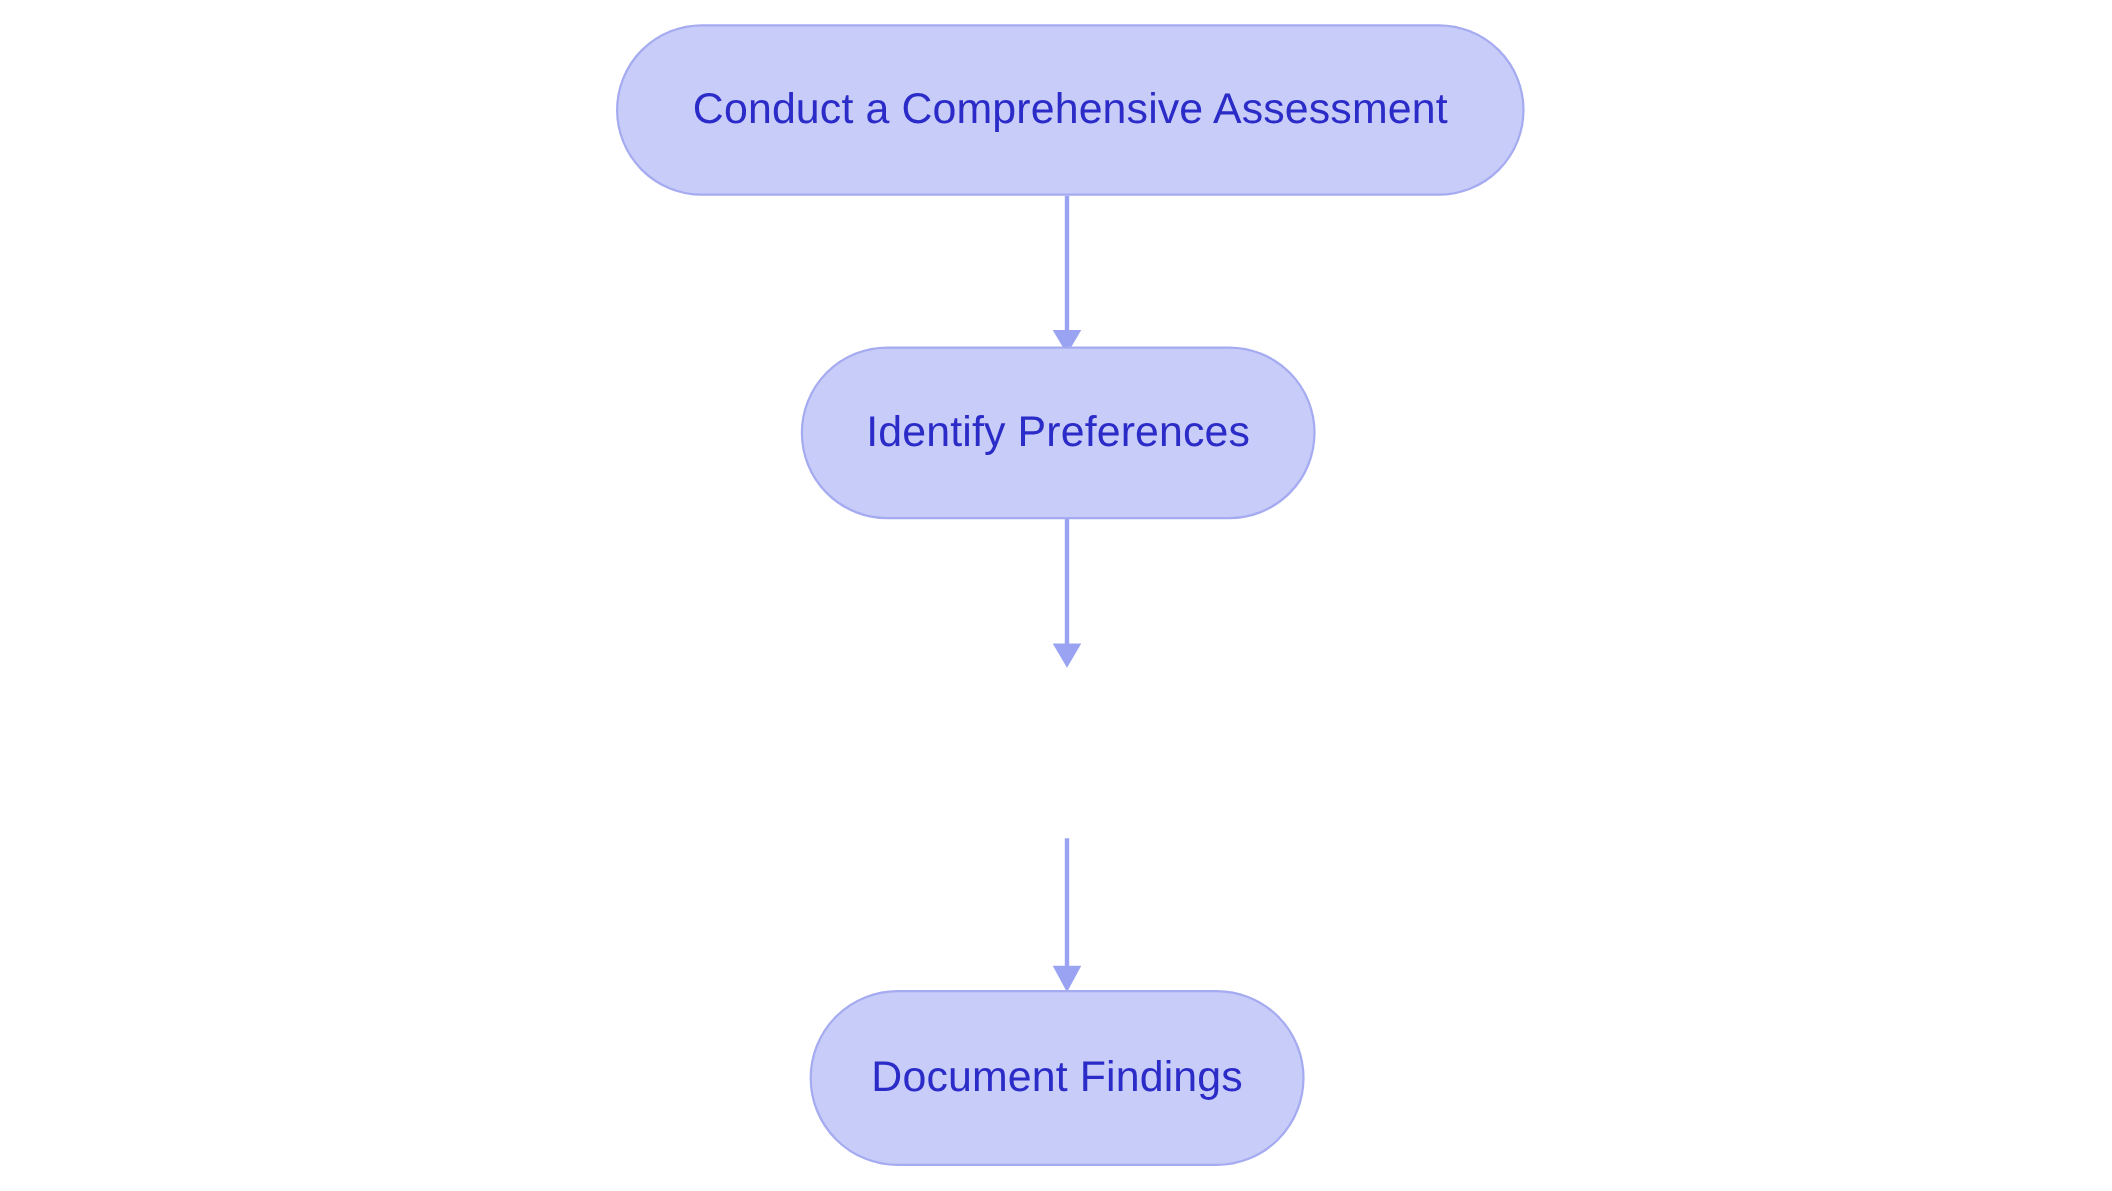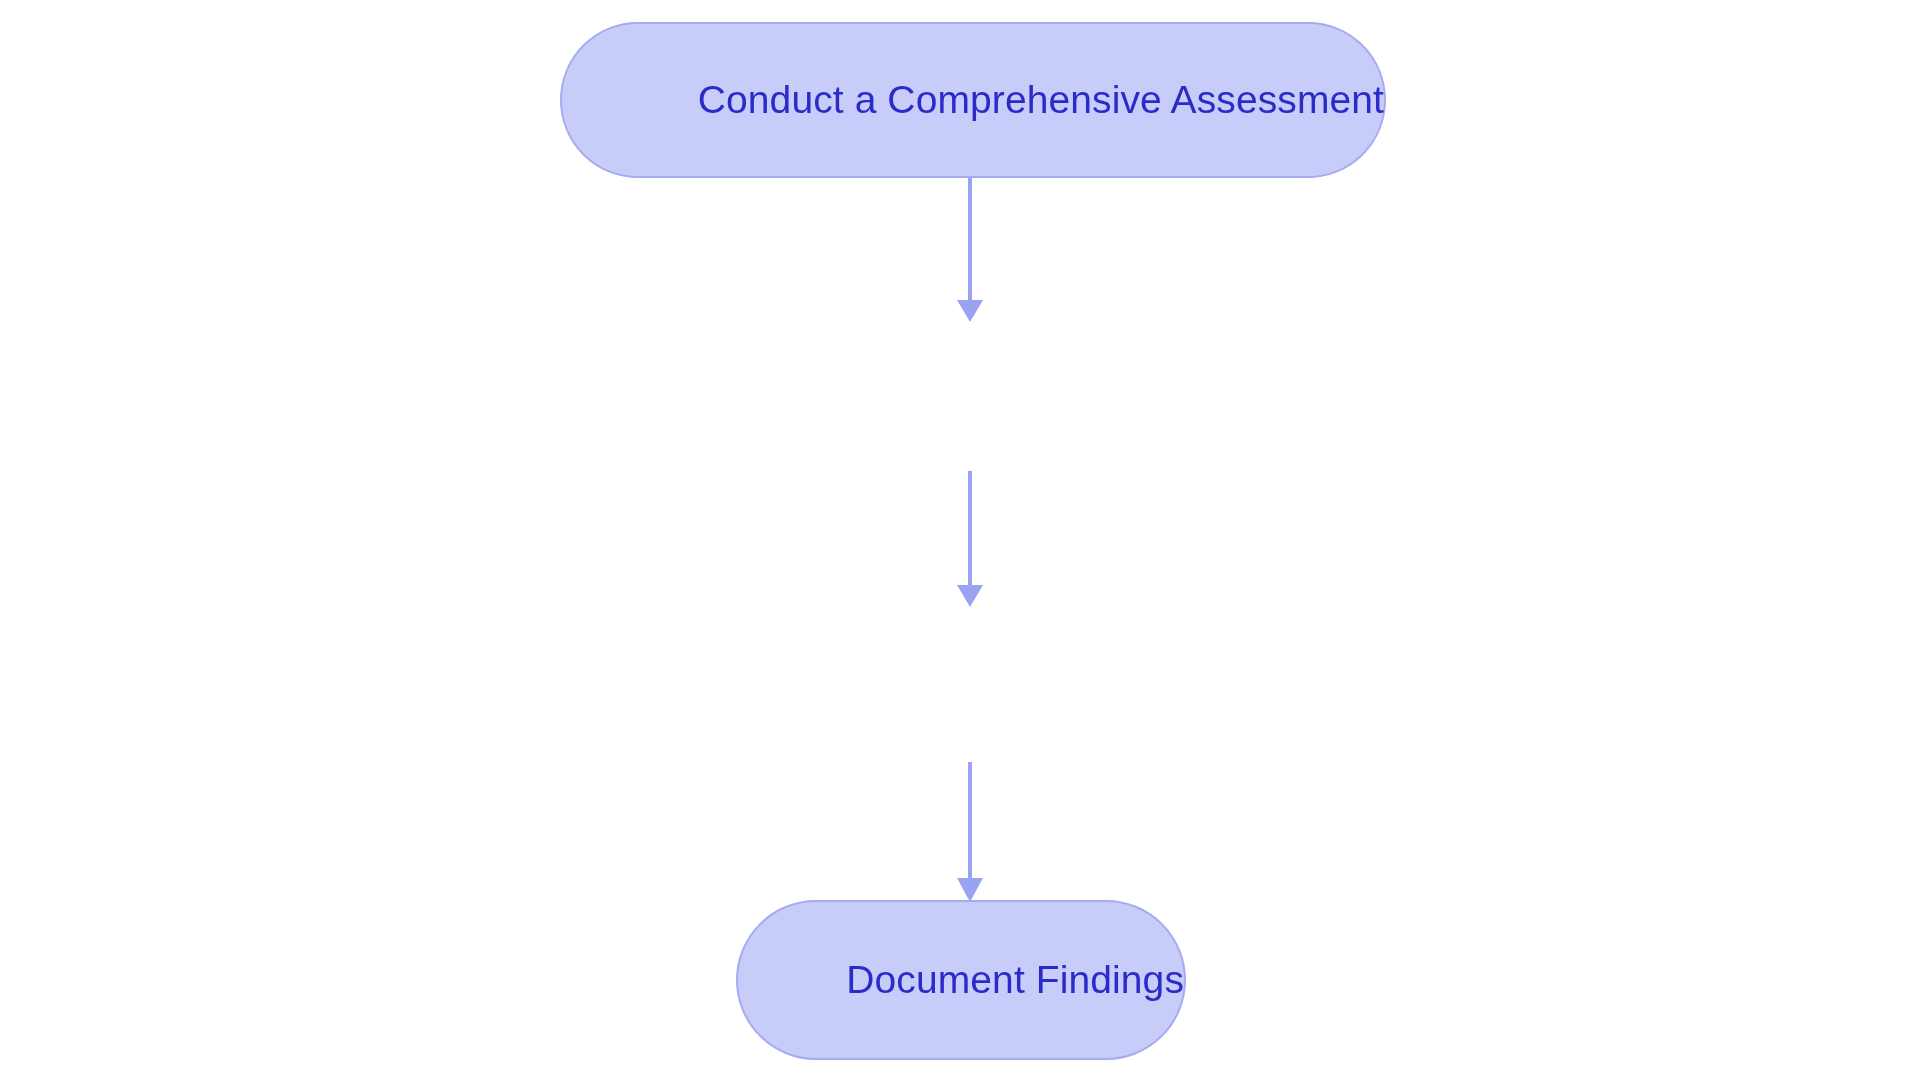--- a/index.html
+++ b/index.html
@@ -18,21 +18,21 @@
     position: relative;
     width: 1920px;
     height: 1083px;
     background: #ffffff;
   }
   .flow-node {
     position: absolute;
     box-sizing: border-box;
     display: flex;
     align-items: center;
-    justify-content: flex-end;
+    justify-content: center;
     background: #c8ccf9;
     border: 2px solid #a5abf0;
     border-radius: 999px;
     z-index: 2;
   }
   .flow-node-label {
     color: #2b2bc8;
     font-family: "Liberation Sans", "DejaVu Sans", sans-serif;
     font-size: 39px;
     font-weight: 400;
@@ -74,19 +74,22 @@
 
   <svg class="flow-edge" style="left:930px; top:757px; width:80px; height:152px;" viewBox="0 0 80 152">
     <line class="edge-line" x1="40" y1="5" x2="40" y2="124"></line>
     <polygon class="edge-arrowhead" points="27,121 53,121 40,145"></polygon>
   </svg>
 
   <div class="flow-node" style="left:560px; top:22px; width:826px; height:156px;">
     <span class="flow-node-label">Conduct a Comprehensive Assessment</span>
   </div>
 
+  <div class="flow-node" style="left:728px; top:315px; width:468px; height:157px;">
+    <span class="flow-node-label">Identify Preferences</span>
+  </div>
 
 
   <div class="flow-node" style="left:736px; top:900px; width:450px; height:160px;">
     <span class="flow-node-label">Document Findings</span>
   </div>
 
 </div>
 
 </body></html>

